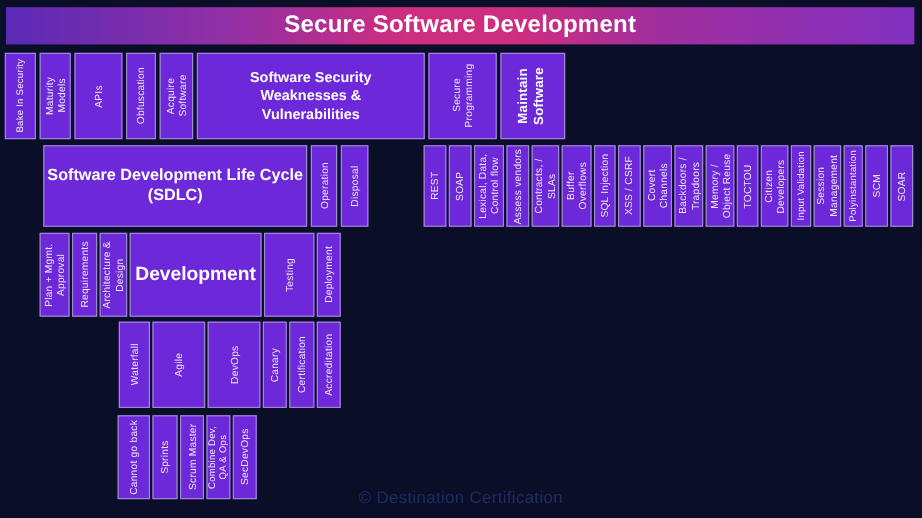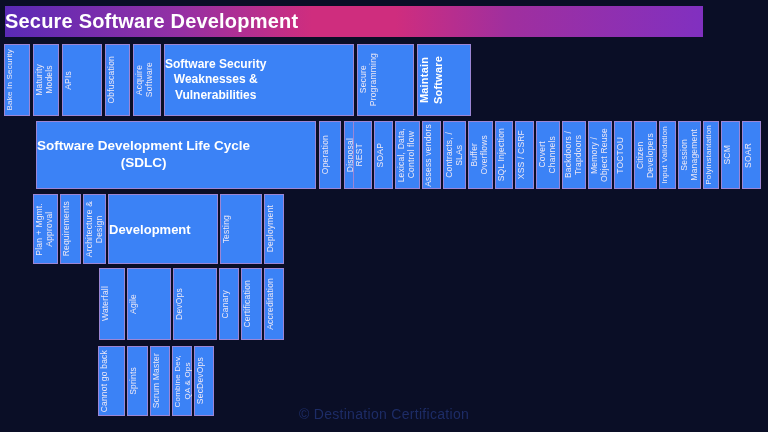--- a/index.html
+++ b/index.html
@@ -1,39 +1,39 @@
 <!DOCTYPE html>
 <html><head>
 <meta charset="utf-8">
 <style>
   html,body{margin:0;padding:0;background:#060a1e;}
   .canvas{position:relative;width:768px;height:432px;background:#0a0e26;
           font-family:"Liberation Sans",sans-serif;overflow:hidden;}
-  .titlebar{position:absolute;left:5px;top:6px;width:698px;height:31px;
-            display:flex;align-items:center;justify-content:flex-start;
+  .titlebar{position:absolute;left:5px;top:6px;width:757px;height:31px;
+            display:flex;align-items:center;justify-content:center;
             background:linear-gradient(90deg,#5a2ab6 0%,#9430a4 25%,#cf2d7e 44%,#cf2d7e 56%,#a02f9e 72%,#8130c0 100%);}
   .title-text{color:#ffffff;font-weight:bold;font-size:20px;letter-spacing:.2px;}
   .row{position:absolute;display:flex;}
   #row1{left:4px;top:44px;height:72px;gap:3px;}
   #row2l{left:36px;top:121px;height:68px;gap:3px;}
   #row2r{left:353px;top:121px;height:68px;gap:2px;}
   #row3{left:33px;top:194px;height:70px;gap:2px;}
   #row4{left:99px;top:268px;height:72px;gap:2px;}
   #row5{left:98px;top:346px;height:70px;gap:2px;}
-  .box{background:#3b82f6;border:1.5px solid #9c86d4;box-sizing:border-box;
-       height:100%;flex:0 0 auto;display:flex;align-items:center;justify-content:flex-start;
+  .box{background:#6d28d9;border:1.5px solid #9c86d4;box-sizing:border-box;
+       height:100%;flex:0 0 auto;display:flex;align-items:center;justify-content:center;
        color:#ffffff;text-align:center;}
   .vtext{writing-mode:vertical-rl;transform:rotate(180deg);white-space:pre-line;
          font-size:8.5px;line-height:1.2;letter-spacing:.2px;color:#ece8f6;}
   .fs8{font-size:8px;}
   .htext{white-space:pre-line;}
   .slc-label{font-size:17px;font-weight:bold;}
   .sdlc-label{font-size:13.5px;font-weight:bold;line-height:1.25;}
   .sswv-label{font-size:12px;font-weight:bold;line-height:1.3;}
-  .dev-label{font-size:13px;font-weight:bold;}
+  .dev-label{font-size:16px;font-weight:bold;}
   .maintain-label{font-size:11px;font-weight:bold;line-height:1.25;color:#ffffff;}
   .watermark{position:absolute;left:0;top:406px;width:768px;text-align:center;
              font-size:14px;color:#1d2c66;letter-spacing:.3px;}
 </style>
 </head>
 <body>
 
 <div class="canvas">
 
   <div class="titlebar">
@@ -67,21 +67,21 @@
         <span class="vtext">Secure
 Programming</span>
       </div>
     <div class="box" style="width:54px">
         <span class="vtext maintain-label">Maintain
 Software</span>
       </div>
   </div>
 
   <div class="row" id="row2l">
-    <div class="box" style="width:280px">
+    <div class="box" style="width:220px">
         <span class="htext sdlc-label">Software Development Life Cycle
 (SDLC)</span>
       </div>
     <div class="box" style="width:22px">
         <span class="vtext">Operation</span>
       </div>
     <div class="box" style="width:23px">
         <span class="vtext">Disposal</span>
       </div>
   </div>

